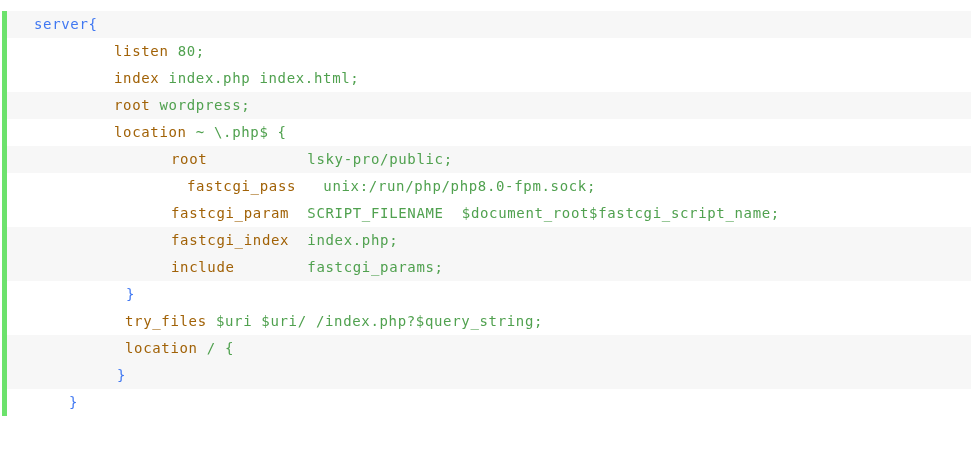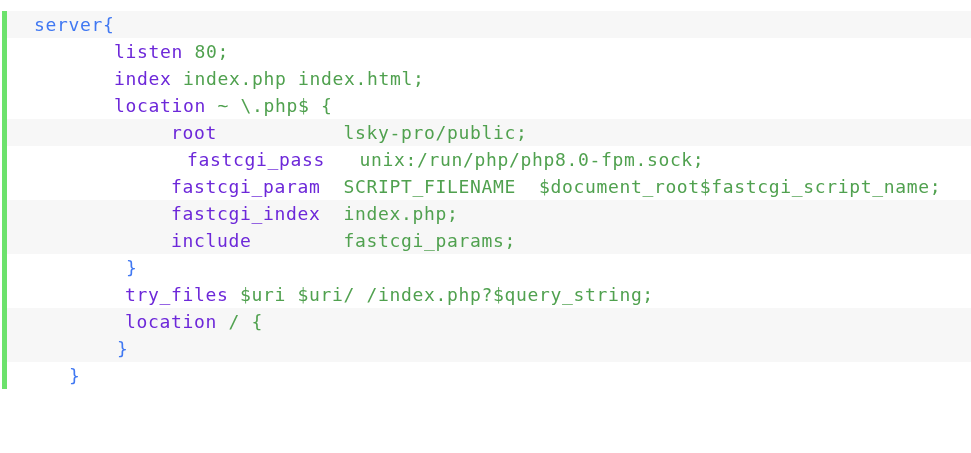--- a/index.html
+++ b/index.html
@@ -17,45 +17,48 @@
       width: 969px;
       border-left: 5px solid #6ce26c;
       box-sizing: border-box;
     }
     .code-line {
       position: relative;
       height: 27px;
       line-height: 27px;
       white-space: pre;
       font-family: "DejaVu Sans Mono", "Liberation Mono", monospace;
-      font-size: 18px;
+      font-size: 14px;
       letter-spacing: 0.66px;
     }
     .code-line.odd { background: #f7f7f7; }
     .code-line.even { background: #ffffff; }
     .code-text {
       position: absolute;
       top: 0;
     }
-    .kw { color: #6d28d9; }
+    .kw { color: #a16207; }
     .val { color: #50a14f; }
     .brace { color: #4078f2; }
   </style>
 </head>
 <body>
 
 <div class="code-block">
   <div class="code-line odd">
     <span class="code-text" style="left:27px"><span class="brace">server</span><span class="brace">{</span></span>
   </div>
   <div class="code-line even">
     <span class="code-text" style="left:107px"><span class="kw">listen</span><span class="val"> 80;</span></span>
   </div>
   <div class="code-line even">
     <span class="code-text" style="left:107px"><span class="kw">index</span><span class="val"> index.php index.html;</span></span>
+  </div>
+  <div class="code-line odd">
+    <span class="code-text" style="left:107px"><span class="kw">root</span><span class="val"> wordpress;</span></span>
   </div>
   <div class="code-line even">
     <span class="code-text" style="left:107px"><span class="kw">location</span><span class="val"> ~ \.php$ {</span></span>
   </div>
   <div class="code-line odd">
     <span class="code-text" style="left:164px"><span class="kw">root</span><span class="val">           lsky-pro/public;</span></span>
   </div>
   <div class="code-line even">
     <span class="code-text" style="left:180px"><span class="kw">fastcgi_pass</span><span class="val">   unix:/run/php/php8.0-fpm.sock;</span></span>
   </div>

